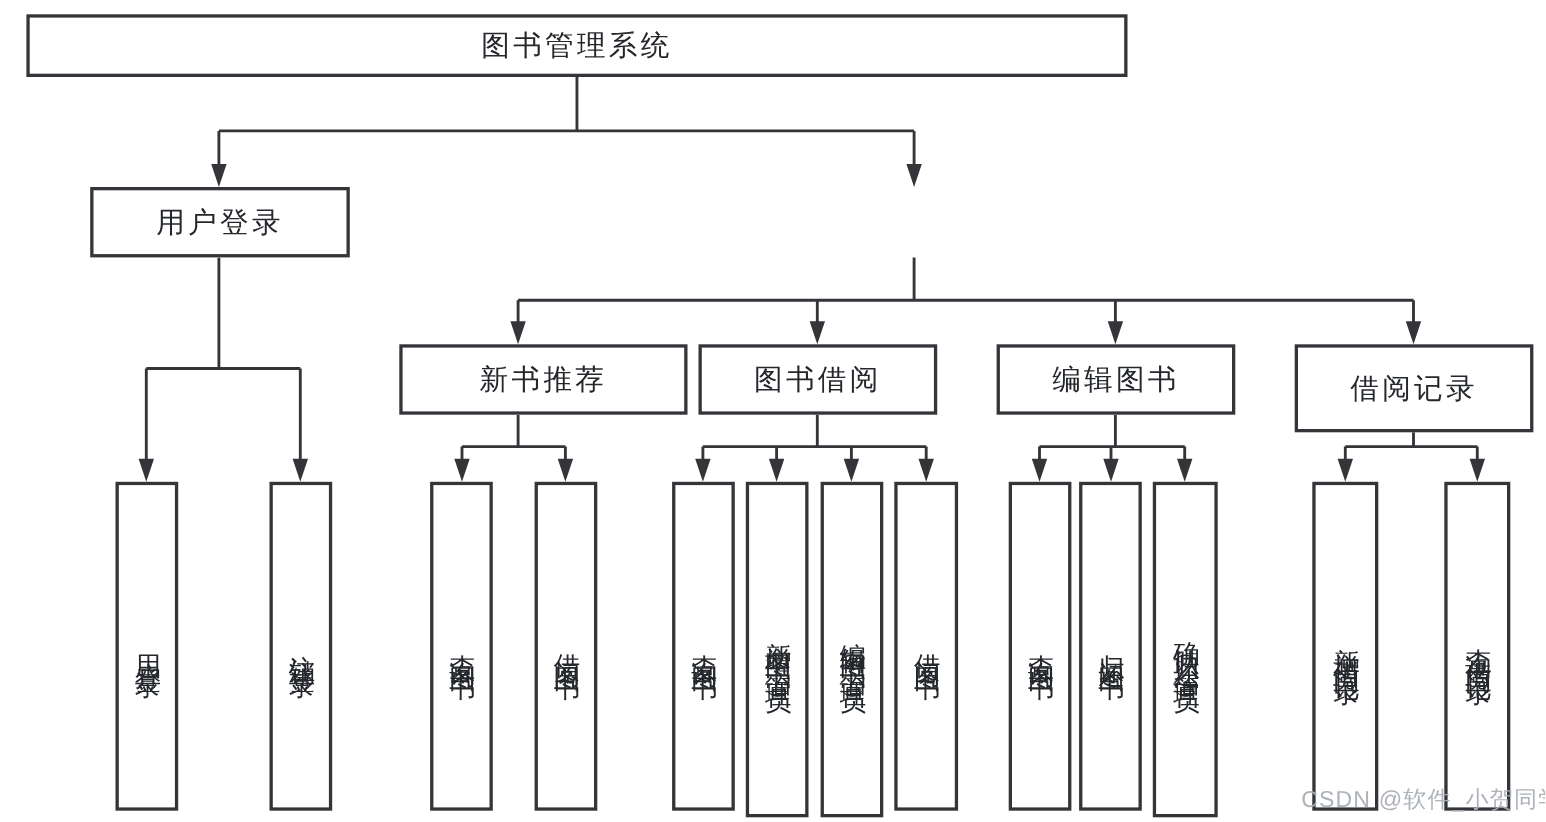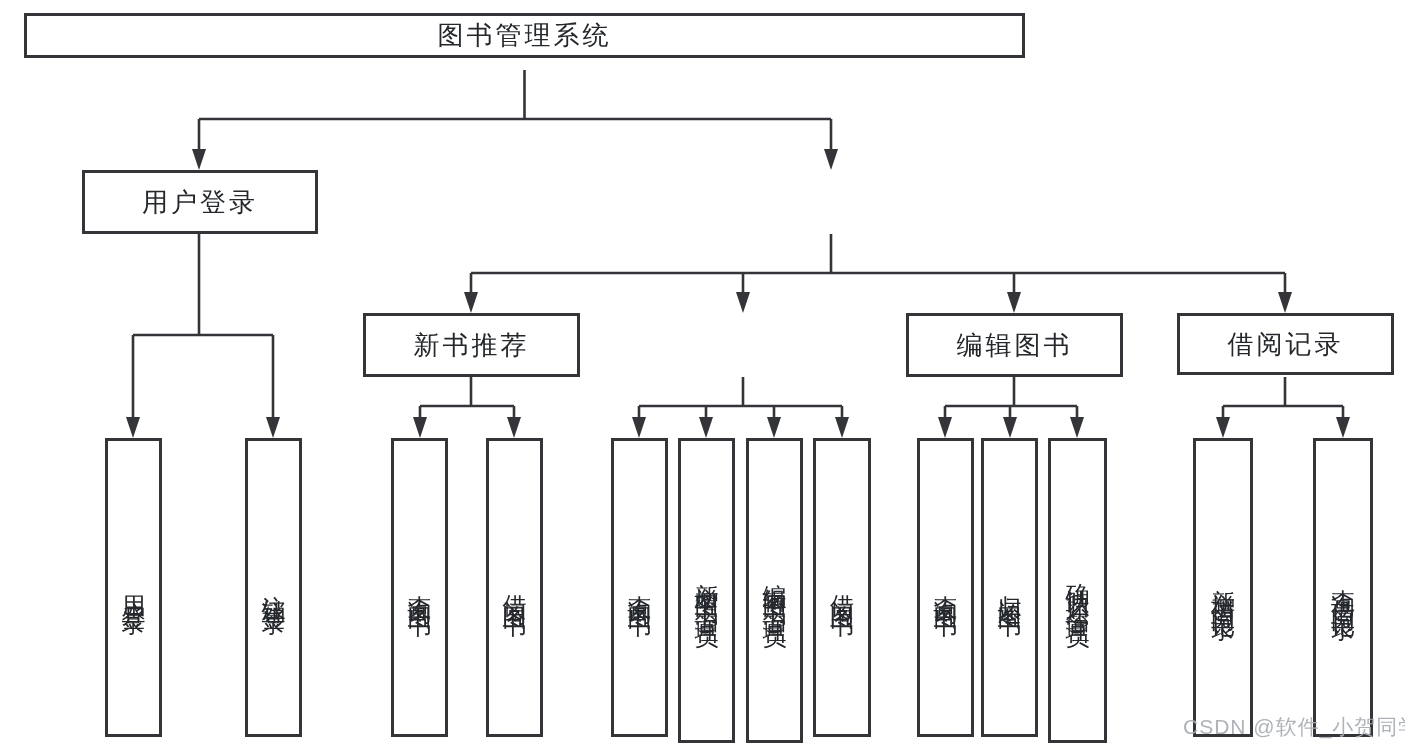--- a/index.html
+++ b/index.html
@@ -87,27 +87,28 @@
       <polygon points="767,417 781,417 774,438"></polygon>
       <polygon points="835,417 849,417 842,438"></polygon>
       <polygon points="938,417 952,417 945,438"></polygon>
       <polygon points="1003,417 1017,417 1010,438"></polygon>
       <polygon points="1070,417 1084,417 1077,438"></polygon>
       <polygon points="1216,417 1230,417 1223,438"></polygon>
       <polygon points="1336,417 1350,417 1343,438"></polygon>
     </g>
   </svg>
 
-  <div class="hbox" style="left:24px;top:13px;width:1001px;height:45px;">图书管理系统</div>
+  <div class="hbox" style="left:24px;top:13px;width:1001px;height:57px;">图书管理系统</div>
 
   <div class="hbox" style="left:82px;top:170px;width:236px;height:64px;">用户登录</div>
 
-  <div class="hbox" style="left:363px;top:313px;width:217px;height:64px;">新书推荐</div>
+  <div class="hbox" style="left:363px;top:313px;width:262px;height:64px;">新书推荐</div>
+  <div class="hbox" style="left:635px;top:313px;width:217px;height:64px;">图书借阅</div>
   <div class="hbox" style="left:906px;top:313px;width:217px;height:64px;">编辑图书</div>
-  <div class="hbox" style="left:1177px;top:313px;width:217px;height:62px;">借阅记录</div>
+  <div class="hbox" style="left:1177px;top:313px;width:217px;height:80px;">借阅记录</div>
 
   <div class="leaf" style="left:105px;">用户登录</div>
   <div class="leaf" style="left:245px;">注销登录</div>
 
   <div class="leaf" style="left:391px;">查询图书</div>
   <div class="leaf" style="left:486px;">借阅图书</div>
 
   <div class="leaf" style="left:611px;">查询图书</div>
   <div class="leaf tall" style="left:678px;">新增图书（管理员）</div>
   <div class="leaf tall" style="left:746px;">编辑图书（管理员）</div>

